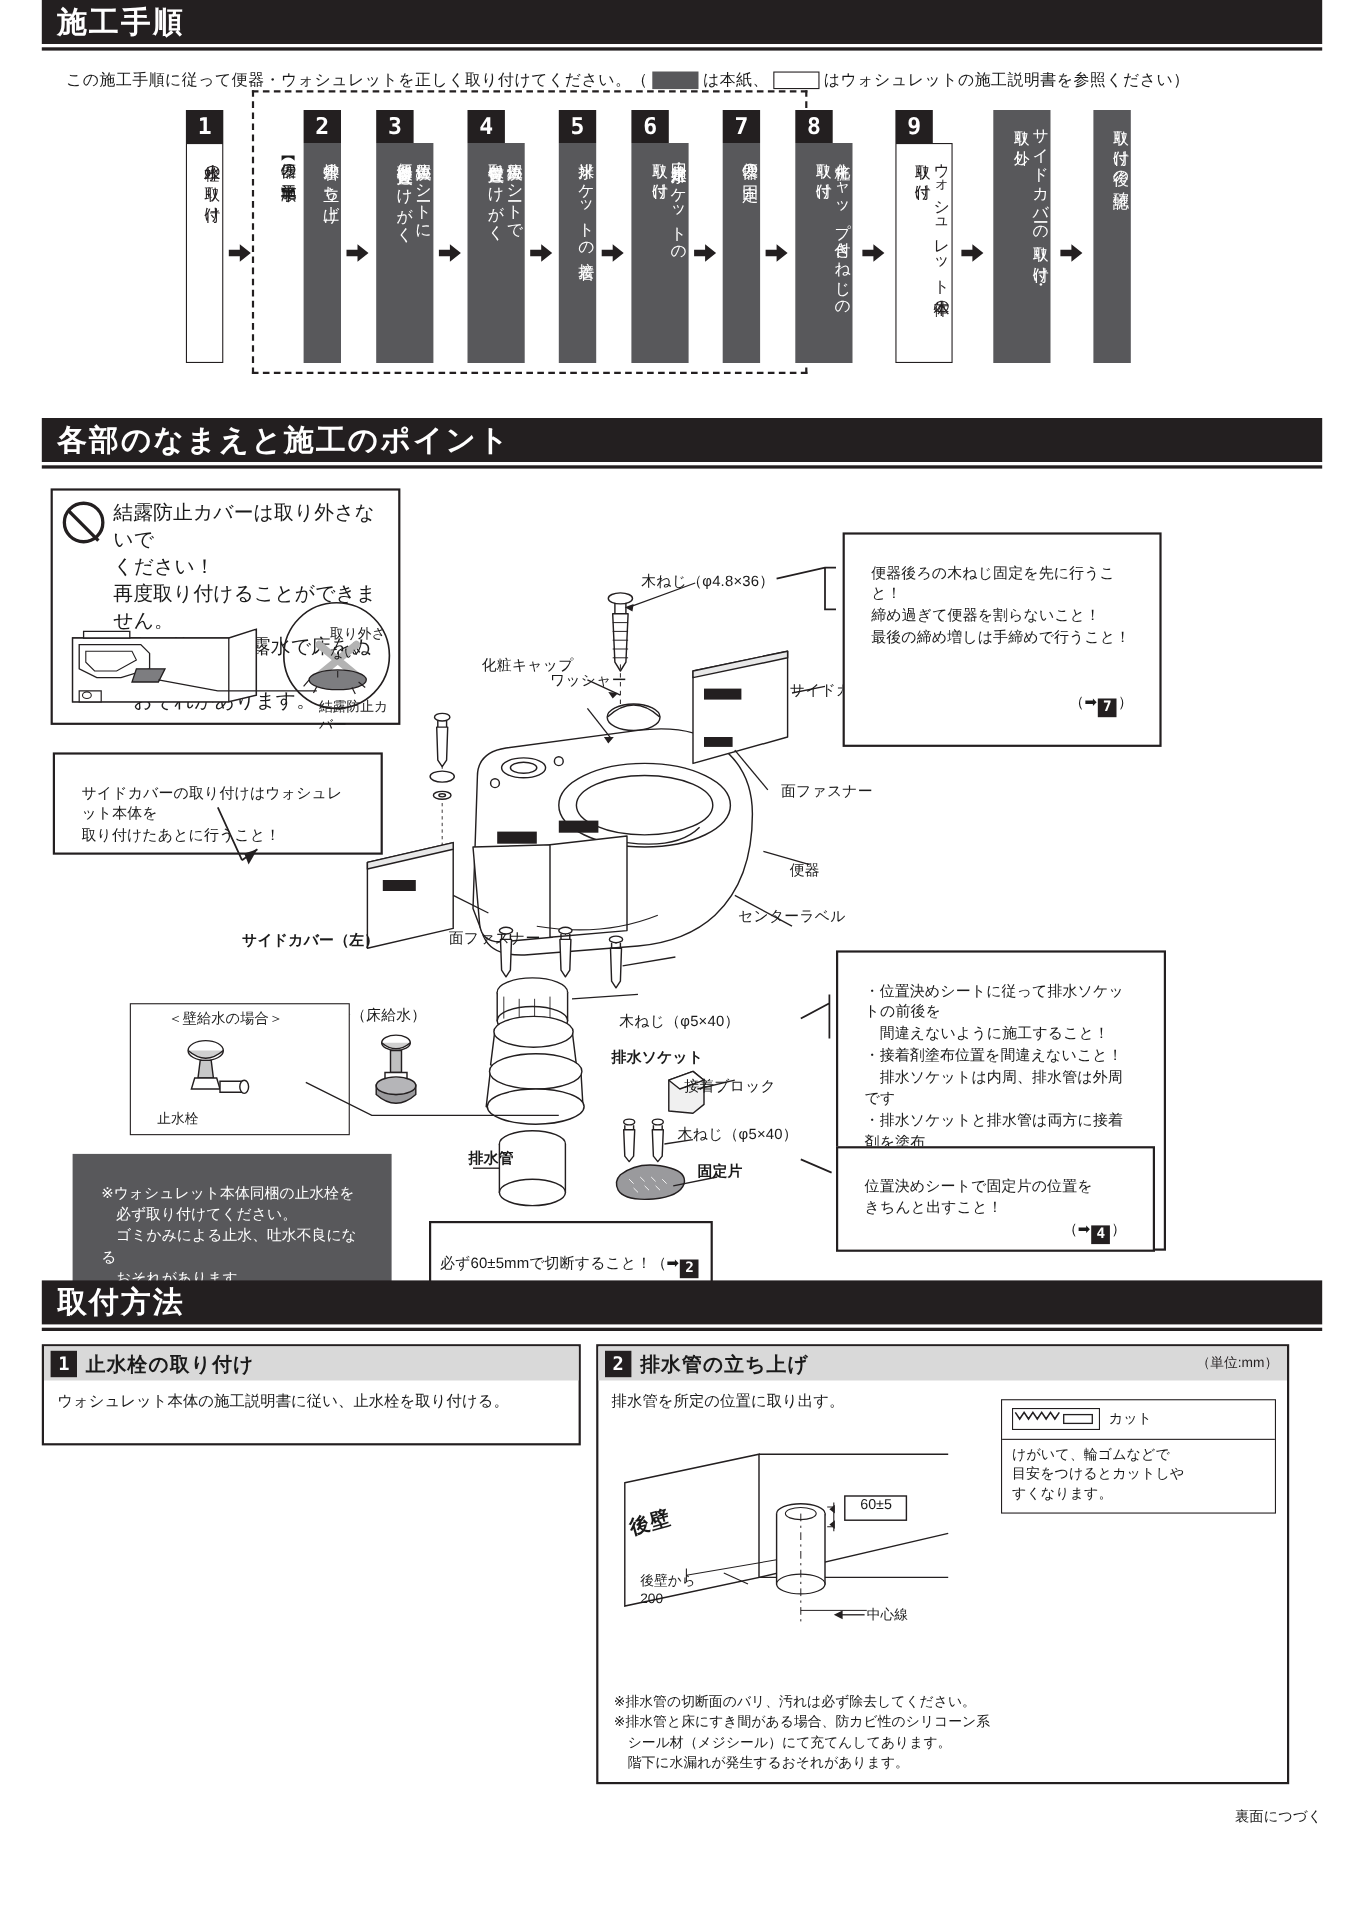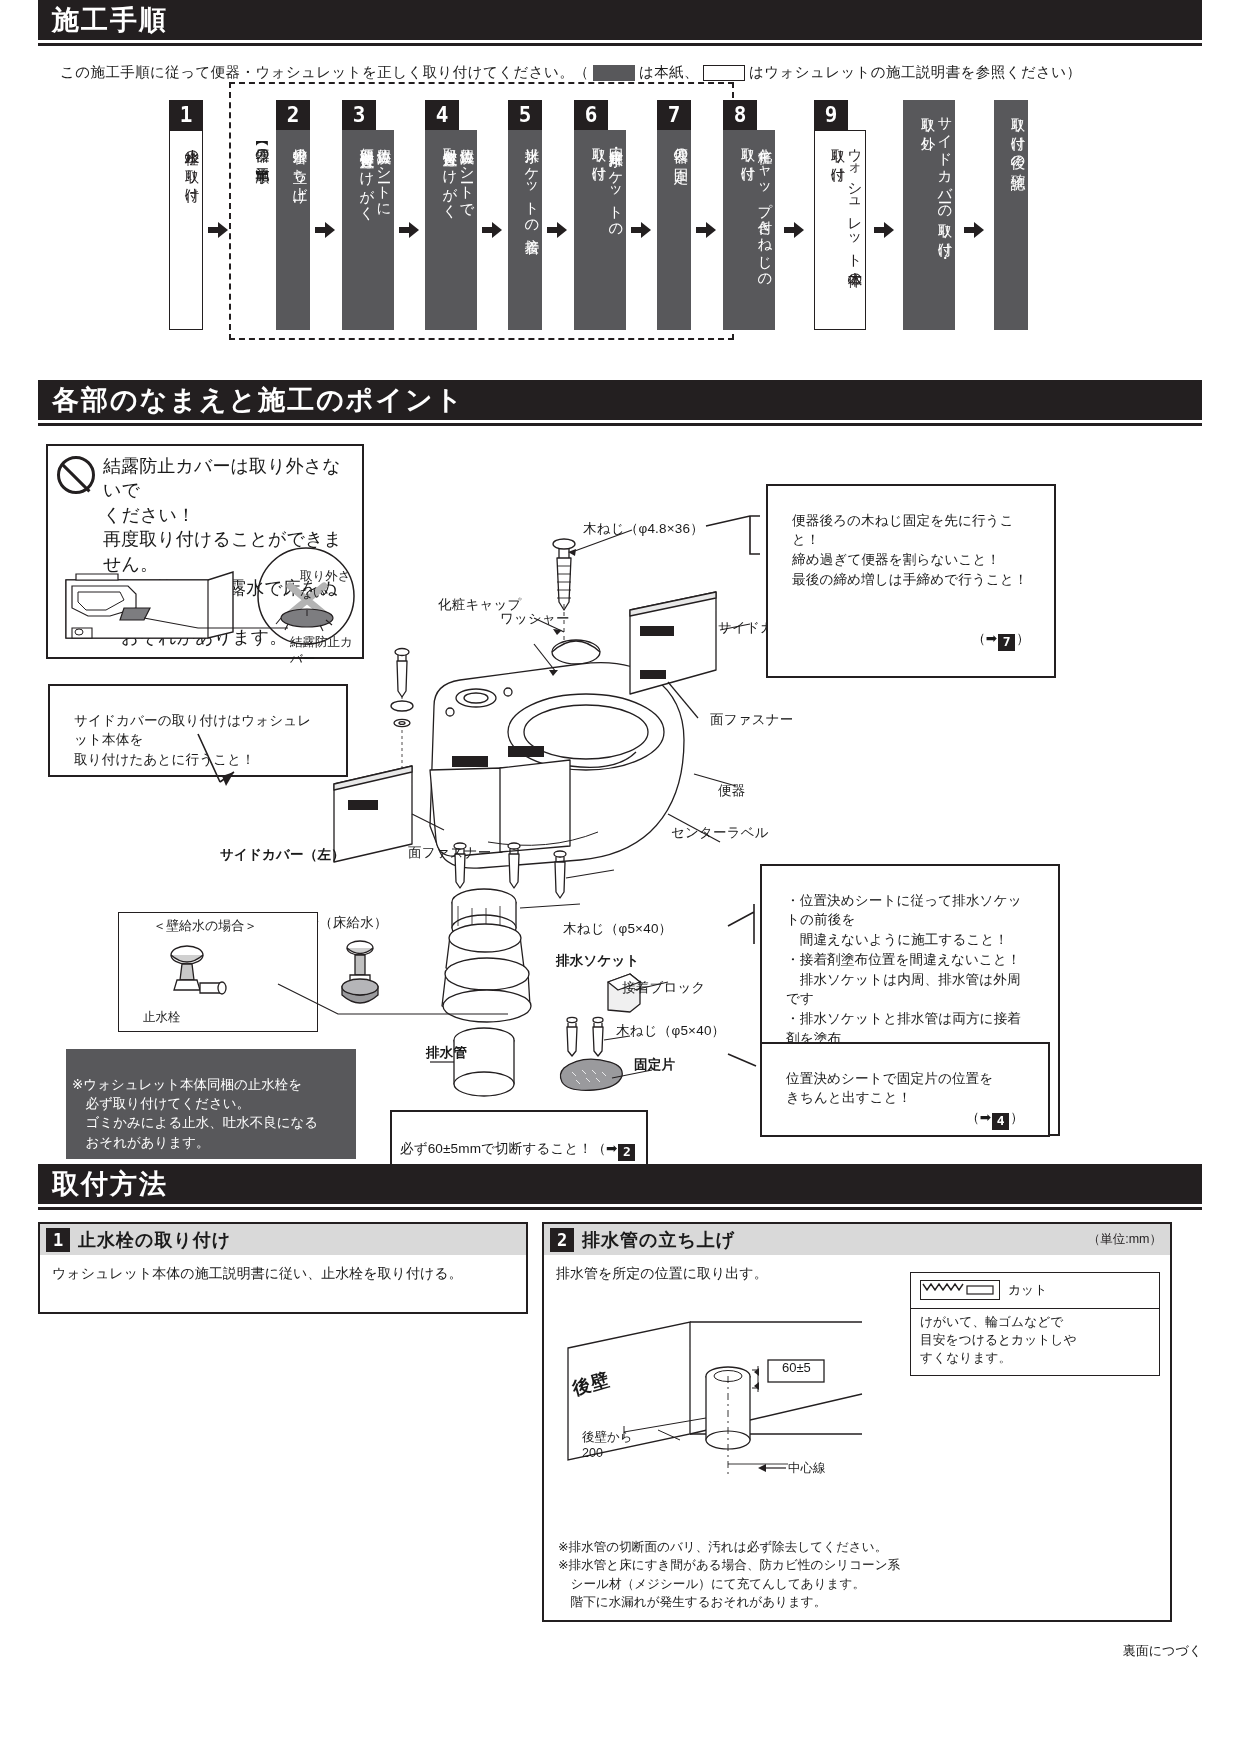--- a/index.html
+++ b/index.html
@@ -127,21 +127,21 @@
     padding:5px 24px;
     white-space:pre-line;
     letter-spacing:0.1px;
   }
   .gray-note{
     position:absolute;
     background:#58585b;
     color:#fff;
     font-size:13.5px;
     line-height:1.42;
-    padding:7px 6px;
+    padding:7px 26px;
     white-space:pre-line;
   }
   .stepref{
     display:inline-flex;align-items:center;justify-content:center;
     background:#231f20;color:#fff;
     width:17px;height:17px;
     font-size:13px;font-weight:bold;
     font-family:"DejaVu Sans Mono","Liberation Mono",monospace;
     vertical-align:-3px; margin:0 1px;
   }

